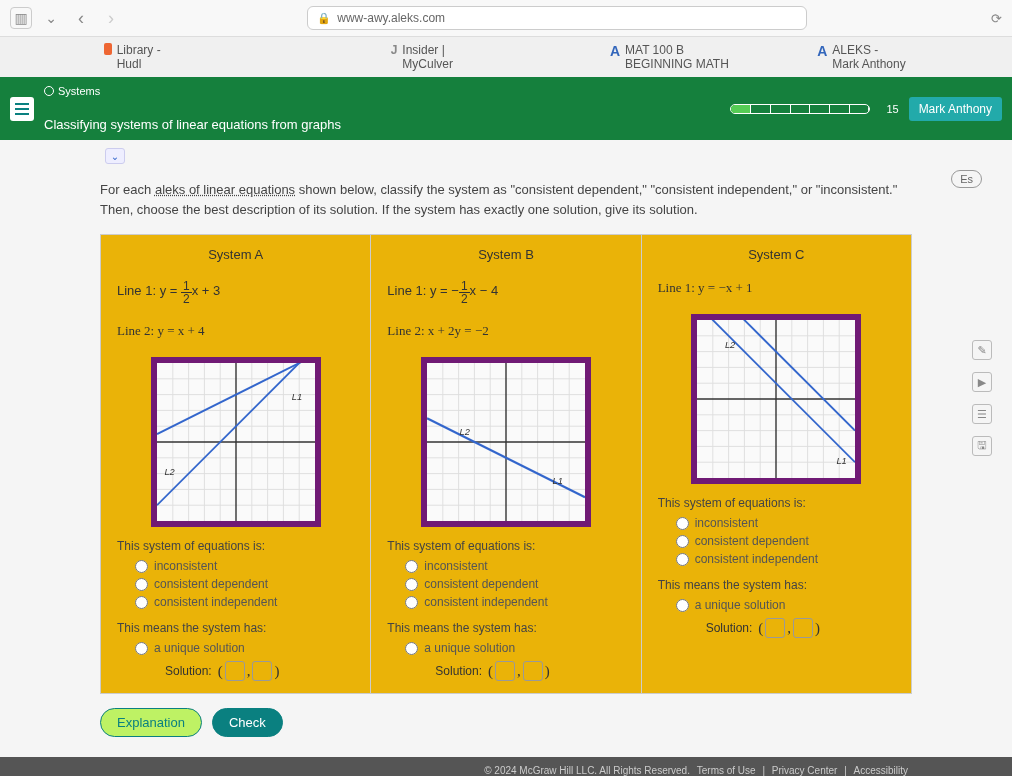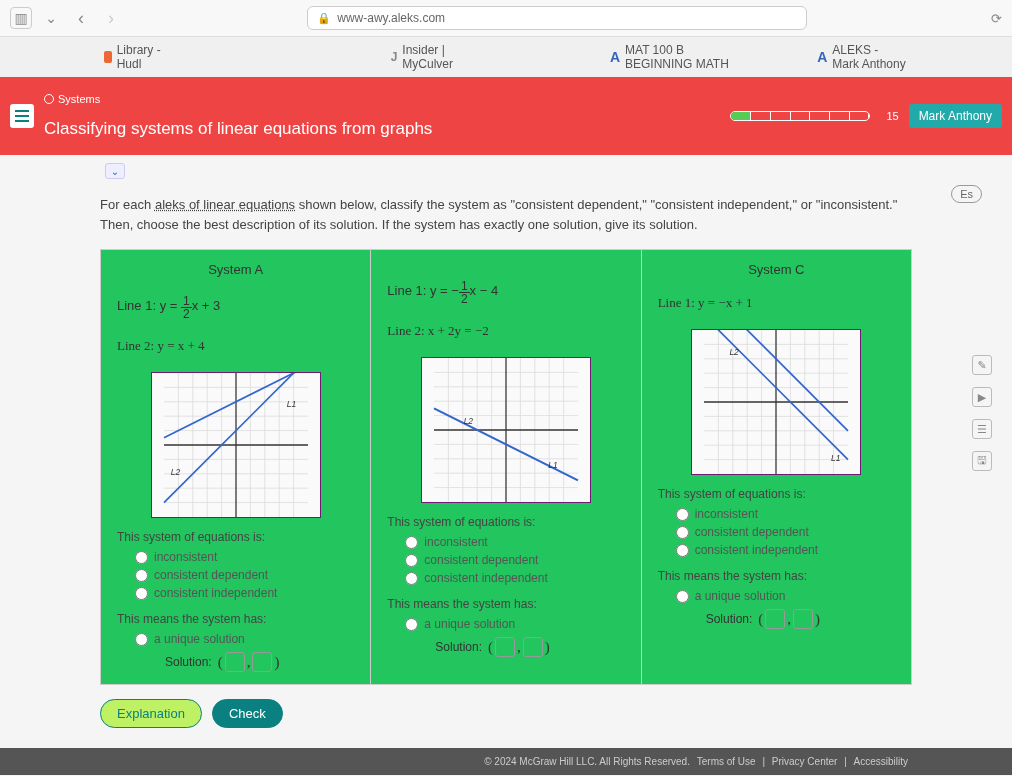--- a/index.html
+++ b/index.html
@@ -4,53 +4,53 @@
 <style>
 *{box-sizing:border-box;margin:0;padding:0;font-family:Arial,Helvetica,sans-serif}
 body{background:#f5f5f5;font-size:13px;color:#333}
 .browser-bar{background:#f8f8f8;border-bottom:1px solid #ddd;padding:6px 10px;display:flex;align-items:center;gap:10px}
 .nav-btns{display:flex;gap:8px;color:#888}
 .nav-btn{width:22px;height:22px;display:flex;align-items:center;justify-content:center;border:1px solid #ccc;border-radius:4px;font-size:14px;cursor:pointer}
 .addr-bar{flex:1;max-width:500px;margin:0 auto;background:#fff;border:1px solid #ccc;border-radius:6px;padding:4px 10px;font-size:12px;color:#666;display:flex;align-items:center;gap:6px}
 .lock{font-size:11px}
 .reload{color:#888;cursor:pointer}
 .tab-strip{background:#f0f0f0;padding:0 100px;display:flex;gap:40px;font-size:12px;color:#555}
-.tab{padding:6px 4px;display:flex;align-items:center;gap:5px}
+.tab{padding:6px 4px;display:flex;align-items:flex-start;gap:5px}
 .tab .ico{width:12px;height:12px;display:inline-block}
 .hudl-ico{background:#e63;border-radius:2px}
 .j-ico{color:#888;font-weight:bold}
 .a-ico{color:#36b;font-weight:bold;font-size:14px}
 .aa-ico{color:#36b;font-weight:bold;font-size:14px}
-.header{background:#ef4444;color:#fff;display:flex;align-items:center;padding:16px 10px;gap:10px;font-size:12px}
+.header{background:#15803d;color:#fff;display:flex;align-items:center;padding:8px 10px;gap:10px;font-size:12px}
 .menu-btn{width:24px;height:24px;background:#fff;border-radius:3px;display:flex;flex-direction:column;justify-content:center;align-items:center;gap:3px;cursor:pointer}
 .menu-btn span{width:14px;height:2px;background:#0a8080}
 .header-left{flex:1}
 .header-title{font-size:11px;display:flex;align-items:center;gap:4px}
 .gear{display:inline-block;width:10px;height:10px;border:1px solid #fff;border-radius:50%}
-.header-sub{font-size:17px;margin-top:14px}
+.header-sub{font-size:13px;margin-top:20px}
 .progress{display:flex;align-items:center;gap:16px}
 .pbar{width:140px;height:10px;border:1px solid #fff;border-radius:5px;display:flex;overflow:hidden}
 .pseg{flex:1;border-right:1px solid #fff}
 .pseg.done{background:#5c5}
 .pcount{font-size:11px}
 .user-btn{background:#2aa;padding:5px 10px;border-radius:3px;font-size:12px;cursor:pointer}
 .content{padding:10px 100px 20px;position:relative}
 .toggle-arrow{position:absolute;left:105px;top:8px;width:20px;height:16px;background:#eef;border:1px solid #cce;border-radius:3px;display:flex;align-items:center;justify-content:center;color:#36c;font-size:10px;cursor:pointer}
 .instructions{margin:30px 0 15px;font-size:13px;line-height:1.5;color:#444}
 .instructions .term{text-decoration:underline dotted;color:#444}
 .exit-btn{position:absolute;right:30px;top:30px;border:1px solid #999;border-radius:12px;padding:2px 8px;font-size:11px;color:#666;cursor:pointer}
-.systems{display:flex;border:1px solid #ccc;background:#22c55e}
+.systems{display:flex;border:1px solid #ccc;background:#eab308}
 .system{flex:1;border-right:1px solid #ccc;padding:12px 16px}
 .system:last-child{border-right:none}
 .sys-title{text-align:center;font-size:13px;margin-bottom:12px;color:#333}
 .eqline{font-size:13px;margin:18px 0;font-family:'Times New Roman',serif}
 .frac{display:inline-block;text-align:center;vertical-align:middle;font-size:12px;line-height:1}
 .frac .n{display:block;border-bottom:1px solid #333;padding:0 2px}
 .frac .d{display:block;padding:0 2px}
-.graph{width:170px;height:146px;margin:6px auto;position:relative;background:#fafafa;border:1px solid #701a75}
+.graph{width:170px;height:170px;margin:6px auto;position:relative;background:#fafafa;border:6px solid #701a75}
 .graph svg{width:100%;height:100%}
 .qtext{font-size:12px;margin:12px 0 6px;color:#444}
 .radios{padding-left:18px}
 .radio-row{display:flex;align-items:center;gap:6px;margin:4px 0;font-size:12px;color:#555}
 .radio-row input{cursor:pointer}
 .sol-row{padding-left:30px;margin-top:6px;font-size:12px;display:flex;align-items:center;gap:6px}
 .sol-inputs{display:inline-flex;align-items:center;gap:2px;font-family:'Times New Roman',serif;font-size:15px}
 .sol-box{width:20px;height:20px;border:1px solid #999;border-radius:3px;display:inline-block}
 .bottom-btns{margin-top:14px;display:flex;gap:10px}
 .btn{padding:6px 16px;border-radius:16px;font-size:13px;cursor:pointer;border:1px solid #0a8080}
@@ -191,20 +191,21 @@
             <span>a unique solution</span>
           </div>
         <div class="sol-row">
             <span>Solution:</span>
           <span class="sol-inputs">(<span class="sol-box"></span>,<span class="sol-box"></span>)</span>
         </div>
       </div>
     </div>
 
     <div class="system">
+      <div class="sys-title">System B</div>
       <div class="eqline">
         <span>Line 1: y = −</span><span class="frac"><span class="n">1</span><span class="d">2</span></span><span>x − 4</span>
       </div>
       <div class="eqline">Line 2: x + 2y = −2</div>
       <div class="graph">
         <svg viewBox="0 0 170 170">
           <g stroke="#ddd" stroke-width="1">
             <line x1="0" y1="17" x2="170" y2="17"></line>
               <line x1="0" y1="34" x2="170" y2="34"></line>
               <line x1="0" y1="51" x2="170" y2="51"></line>

